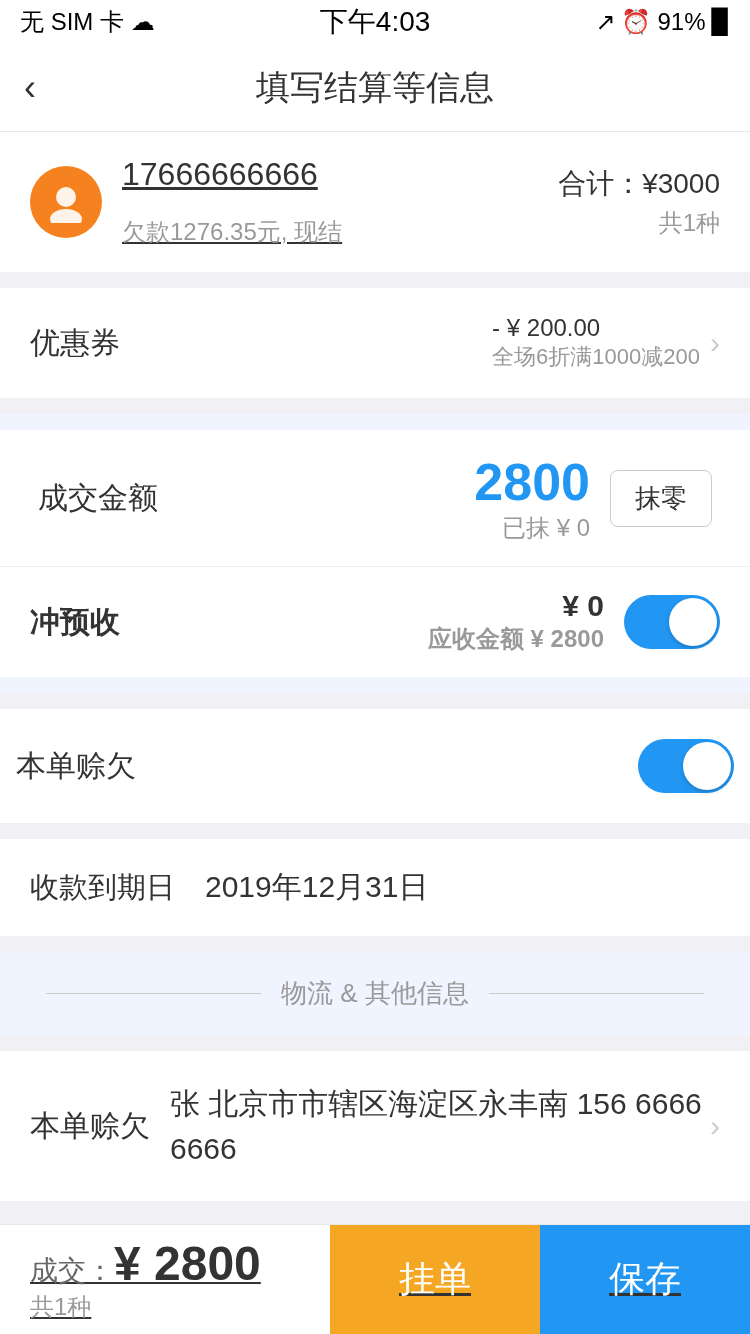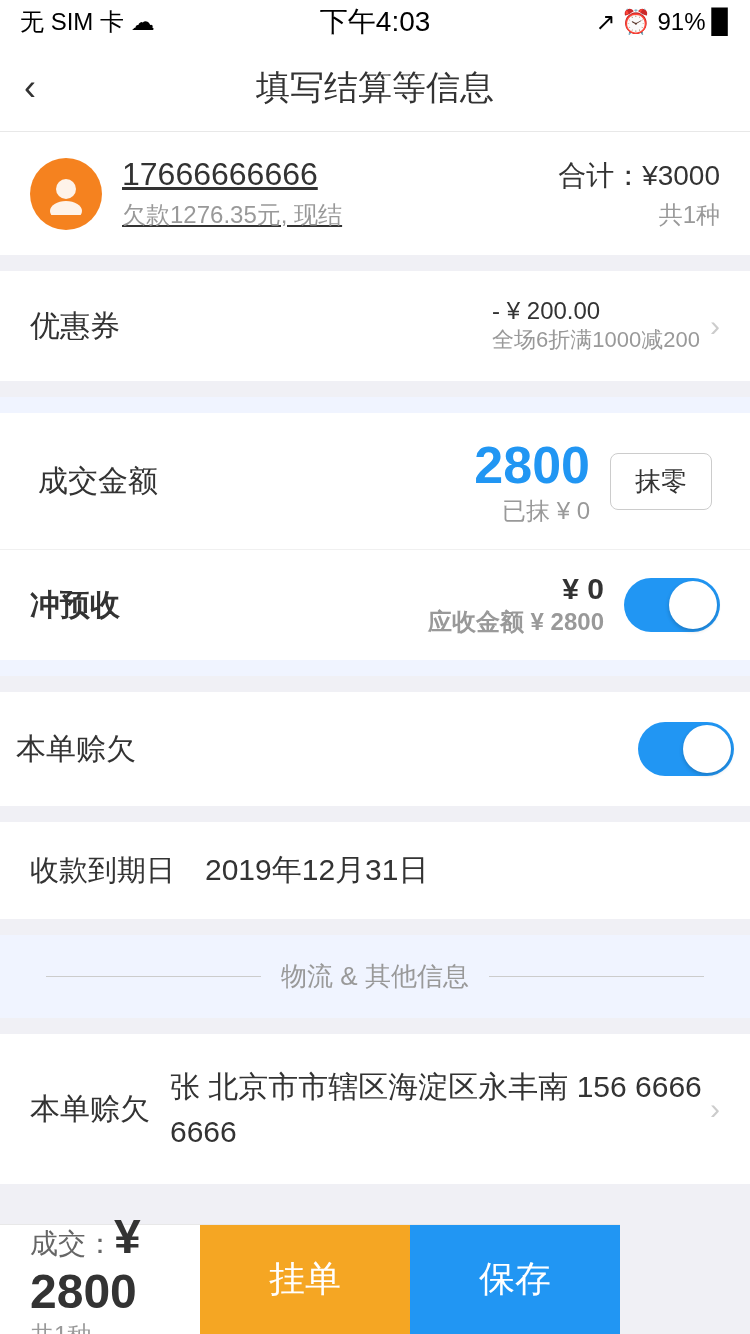--- a/index.html
+++ b/index.html
@@ -91,21 +91,21 @@
       flex-shrink: 0;
     }
     .customer-info .phone {
       font-size: 32px;
       font-weight: 500;
       color: #333;
     }
     .customer-info .debt {
       font-size: 24px;
       color: #999;
-      margin-top: 6px;
+      margin-top: 23px;
     }
     .customer-right {
       text-align: right;
     }
     .total-count {
       font-size: 24px;
       color: #999;
       margin-top: 4px;
     }
 
@@ -315,26 +315,27 @@
       color: #333;
       flex: 1;
       line-height: 1.5;
     }
 
     
     .bottom-bar {
       position: fixed;
       bottom: 0;
       left: 0;
-      width: 620px;
+      width: 750px;
       height: 110px;
       background: #fff;
       display: flex;
       align-items: center;
       border-top: 1px solid #e8e8e8;
+      text-decoration: underline;
     }
     .bottom-info {
       flex: 1;
       padding: 0 30px;
     }
     .bottom-deal {
       font-size: 28px;
       color: #666;
     }
     .bottom-amount {

